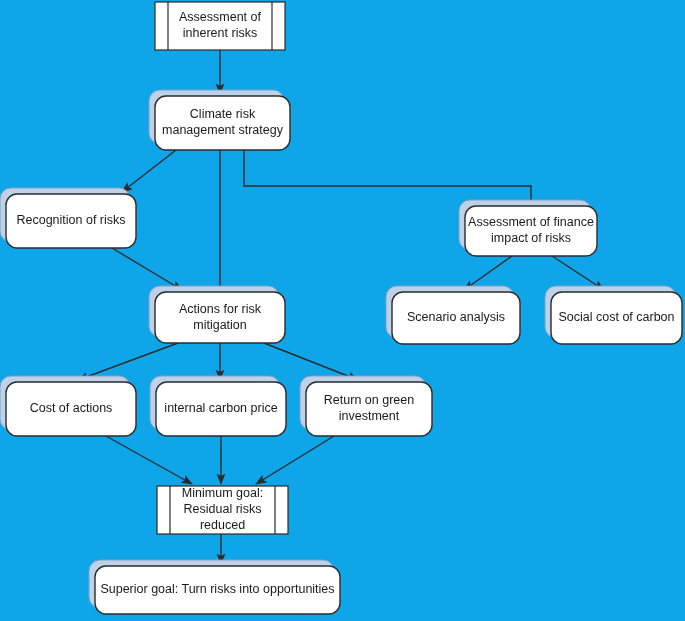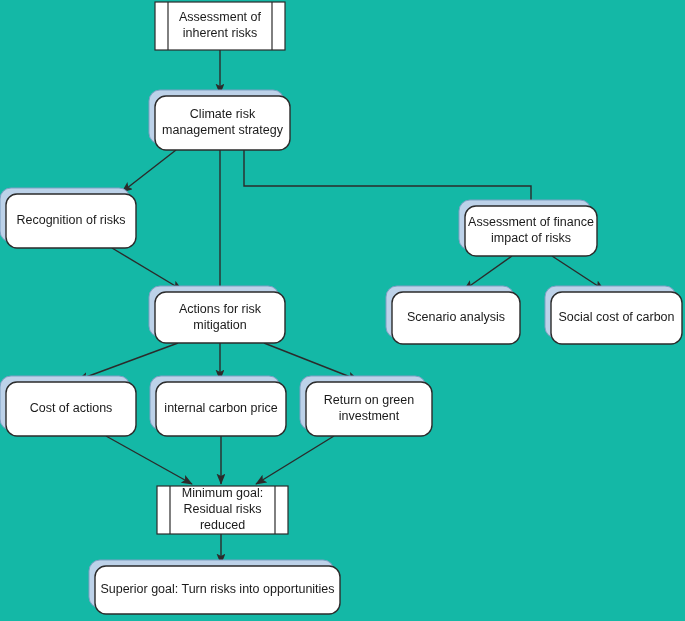--- a/index.html
+++ b/index.html
@@ -10,21 +10,21 @@
   body {
     width: 685px;
     height: 621px;
     font-family: "Liberation Sans", sans-serif;
     overflow: hidden;
   }
   #diagram-root {
     position: relative;
     width: 685px;
     height: 621px;
-    background: #14b8a6;
+    background: #0ea5e9;
   }
   svg#flowchart {
     display: block;
     width: 685px;
     height: 621px;
   }
   .node-label {
     font-family: "Liberation Sans", sans-serif;
     font-size: 12.5px;
     fill: #1a1a1a;

